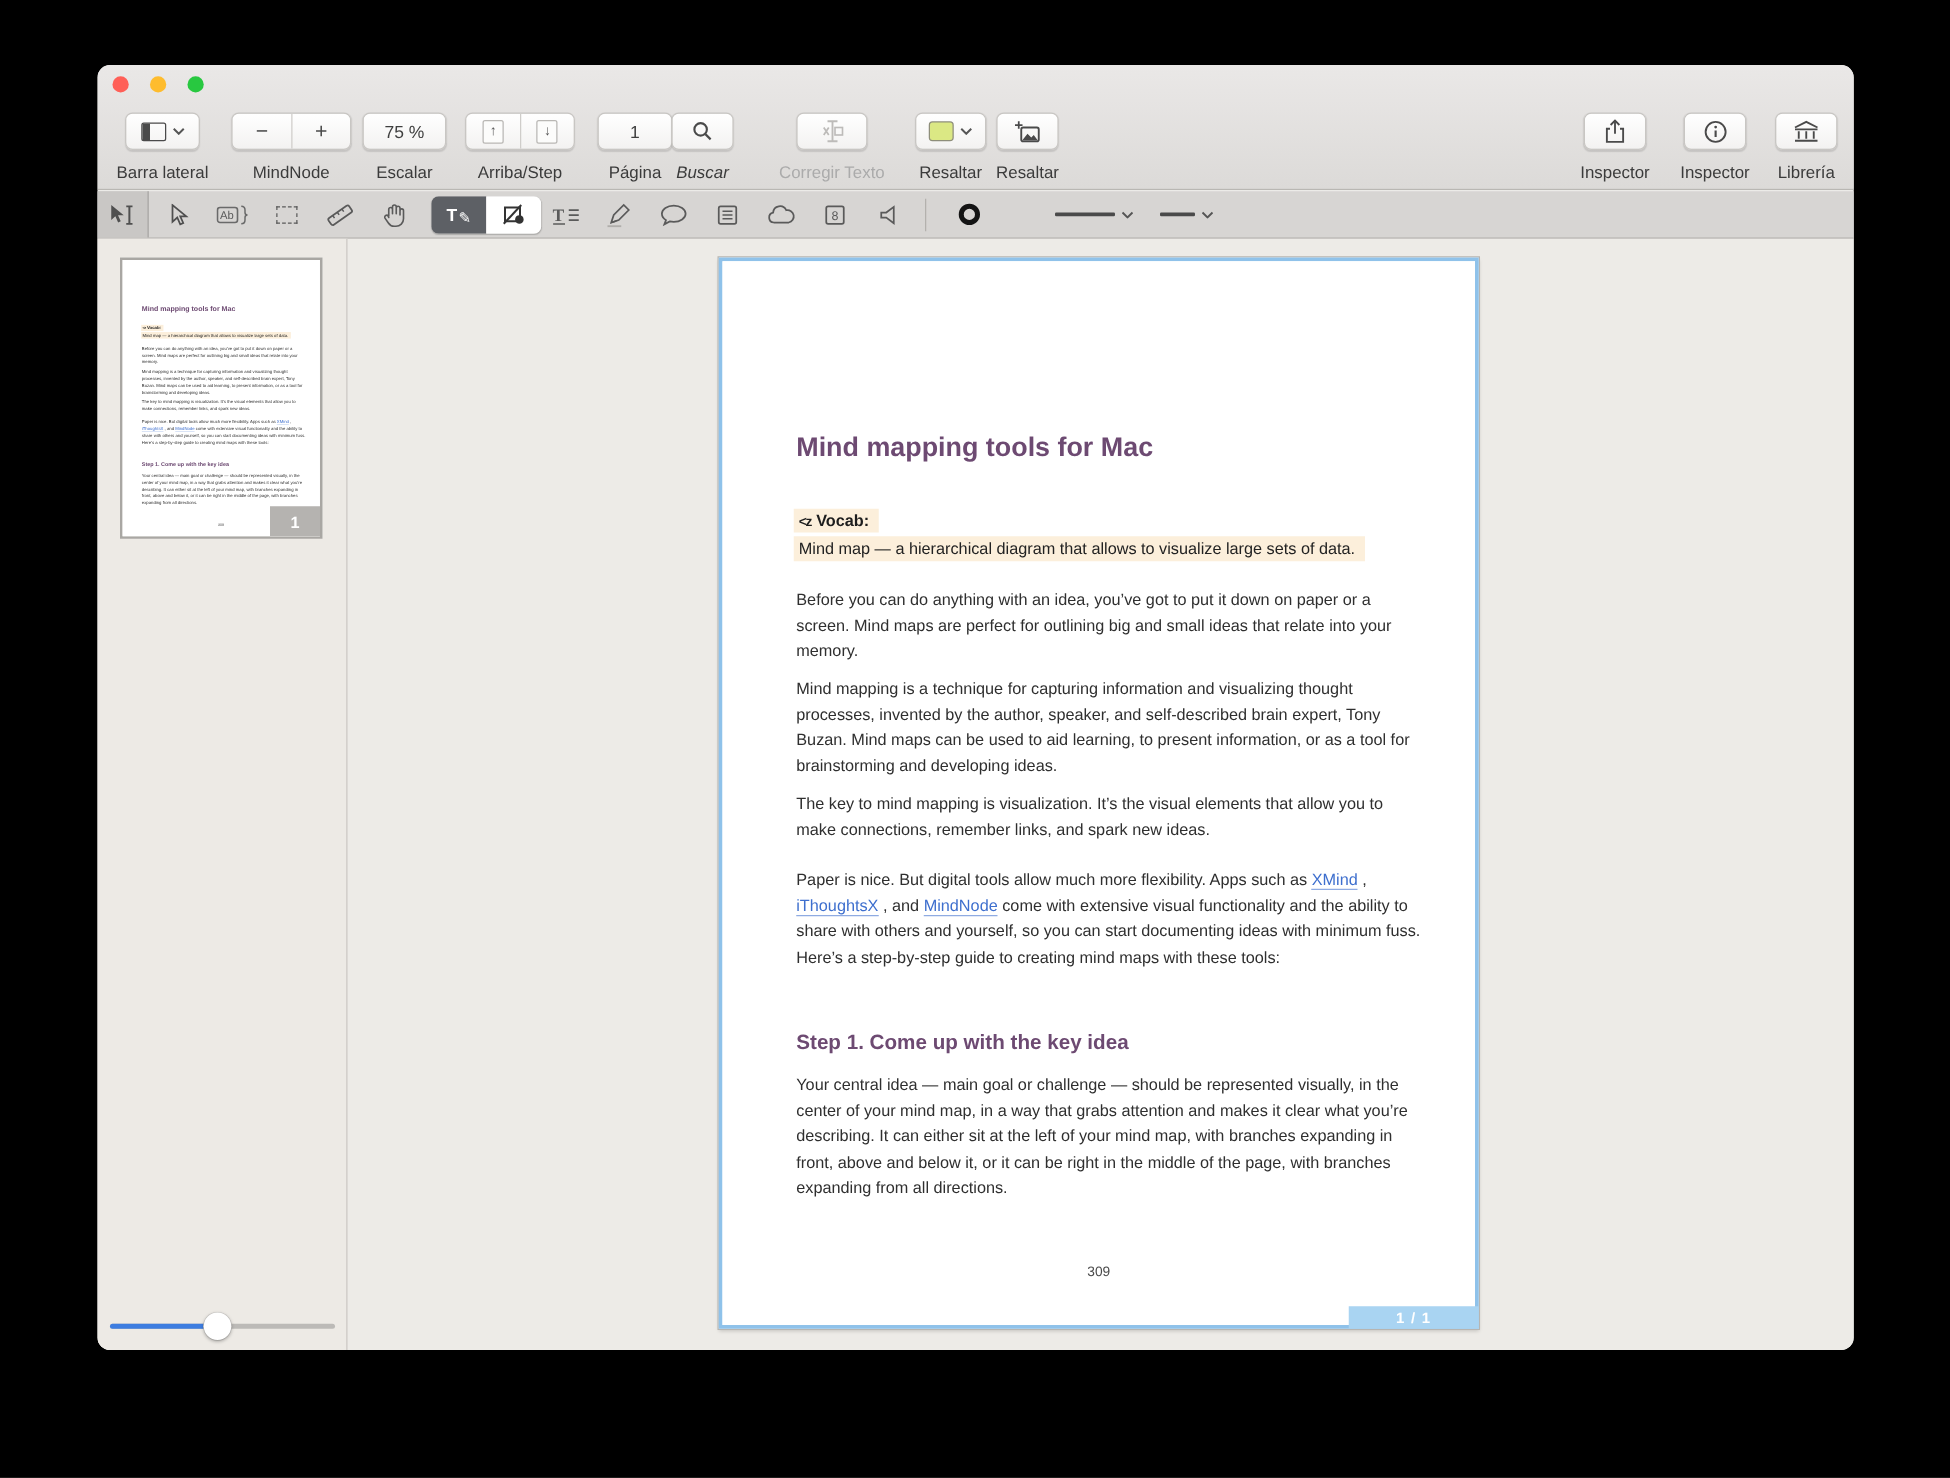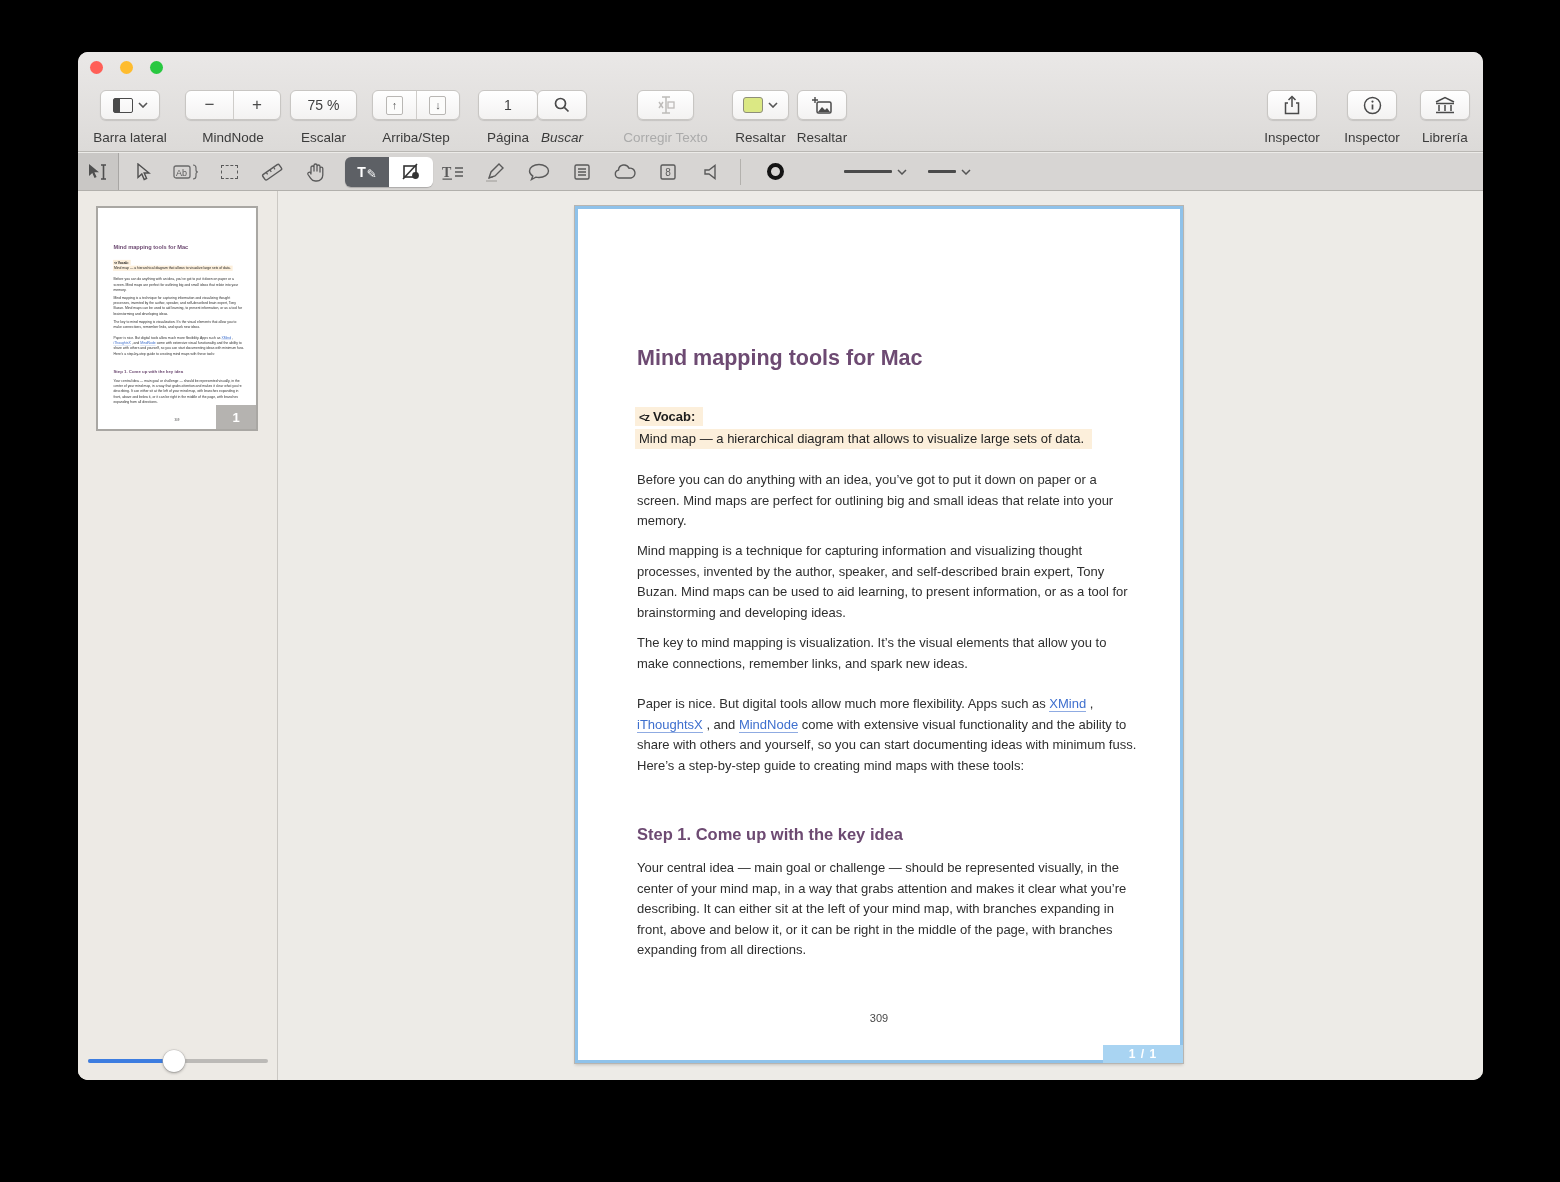--- a/index.html
+++ b/index.html
@@ -77,21 +77,21 @@
     background:#bcbab7; border-radius:2px; }
   .slider-fill { position:absolute; left:0; top:0; height:4px; width:48%; background:#3d7de0; border-radius:2px; }
   .slider-knob { position:absolute; left:85px; top:859px; width:22px; height:22px; background:#fff;
     border-radius:50%; box-shadow:0 1px 3px rgba(0,0,0,.35), 0 0 0 0.5px #cfcdca; }
 
   
   .page { position:absolute; left:497px; top:15px; width:608px; height:857px;
     border:3px solid #8fc2ea; background:#fff;
     box-shadow:0 0 0 1px #b7b5b1, 0 2px 3px rgba(0,0,0,.18); }
   .page-inner { position:absolute; left:0; top:0; width:602px; height:851px; background:#fff; }
-  .overlay-badge { position:absolute; right:-3px; bottom:-3px; width:80px; height:18px; background:#a9d4f2;
+  .overlay-badge { position:absolute; right:-3px; bottom:-3px; width:104px; height:18px; background:#a9d4f2;
     color:#fff; font-size:12px; font-weight:bold; display:flex; align-items:center; justify-content:center;
     letter-spacing:1px; }
 
   
   .d-title { position:absolute; left:59px; top:137px; font-size:21.5px; font-weight:bold; color:#6d4a72; }
   .d-vocab1 { position:absolute; left:57px; top:198px; background:#fcefdb; padding:2px 8px 2px 4px;
     font-size:13px; font-weight:bold; color:#1d1d1d; white-space:nowrap; }
   .d-vocab1 .vicon { font-size:11px; letter-spacing:-1px; margin-right:4px; }
   .d-vocab2 { position:absolute; left:57px; top:220px; background:#fcefdb; padding:2px 8px 3px 4px;
     font-size:13px; color:#222; white-space:nowrap; }

